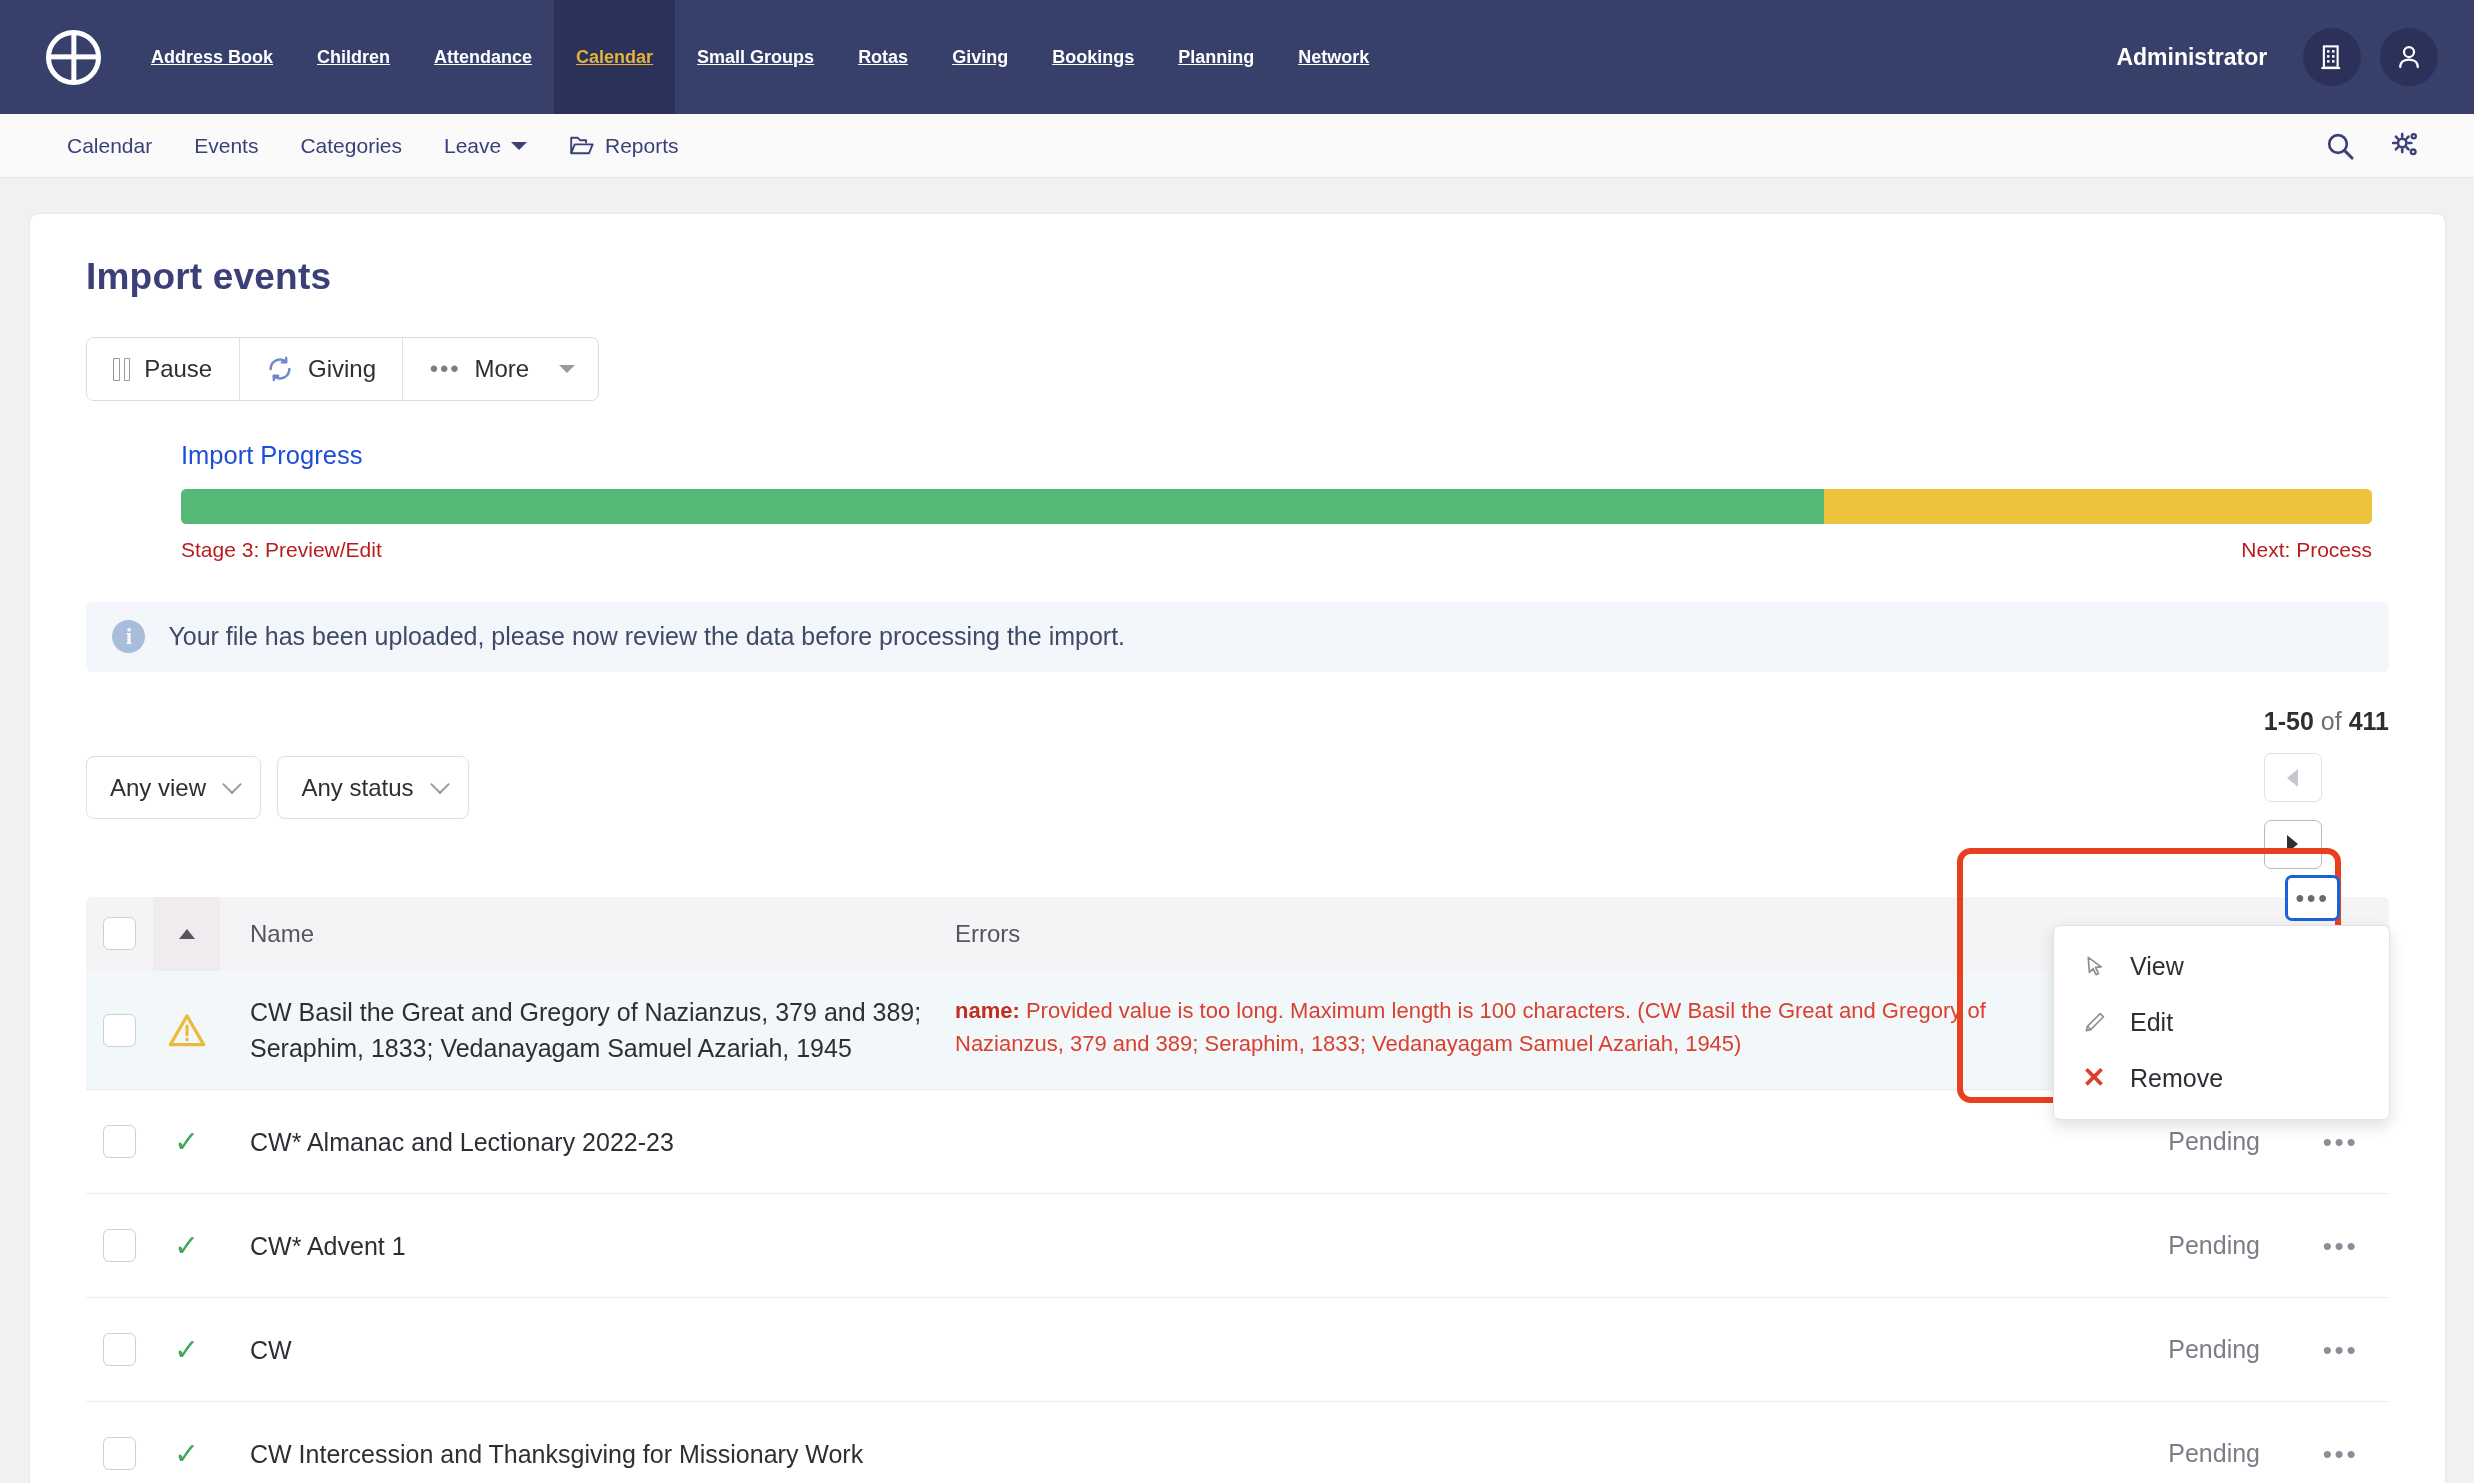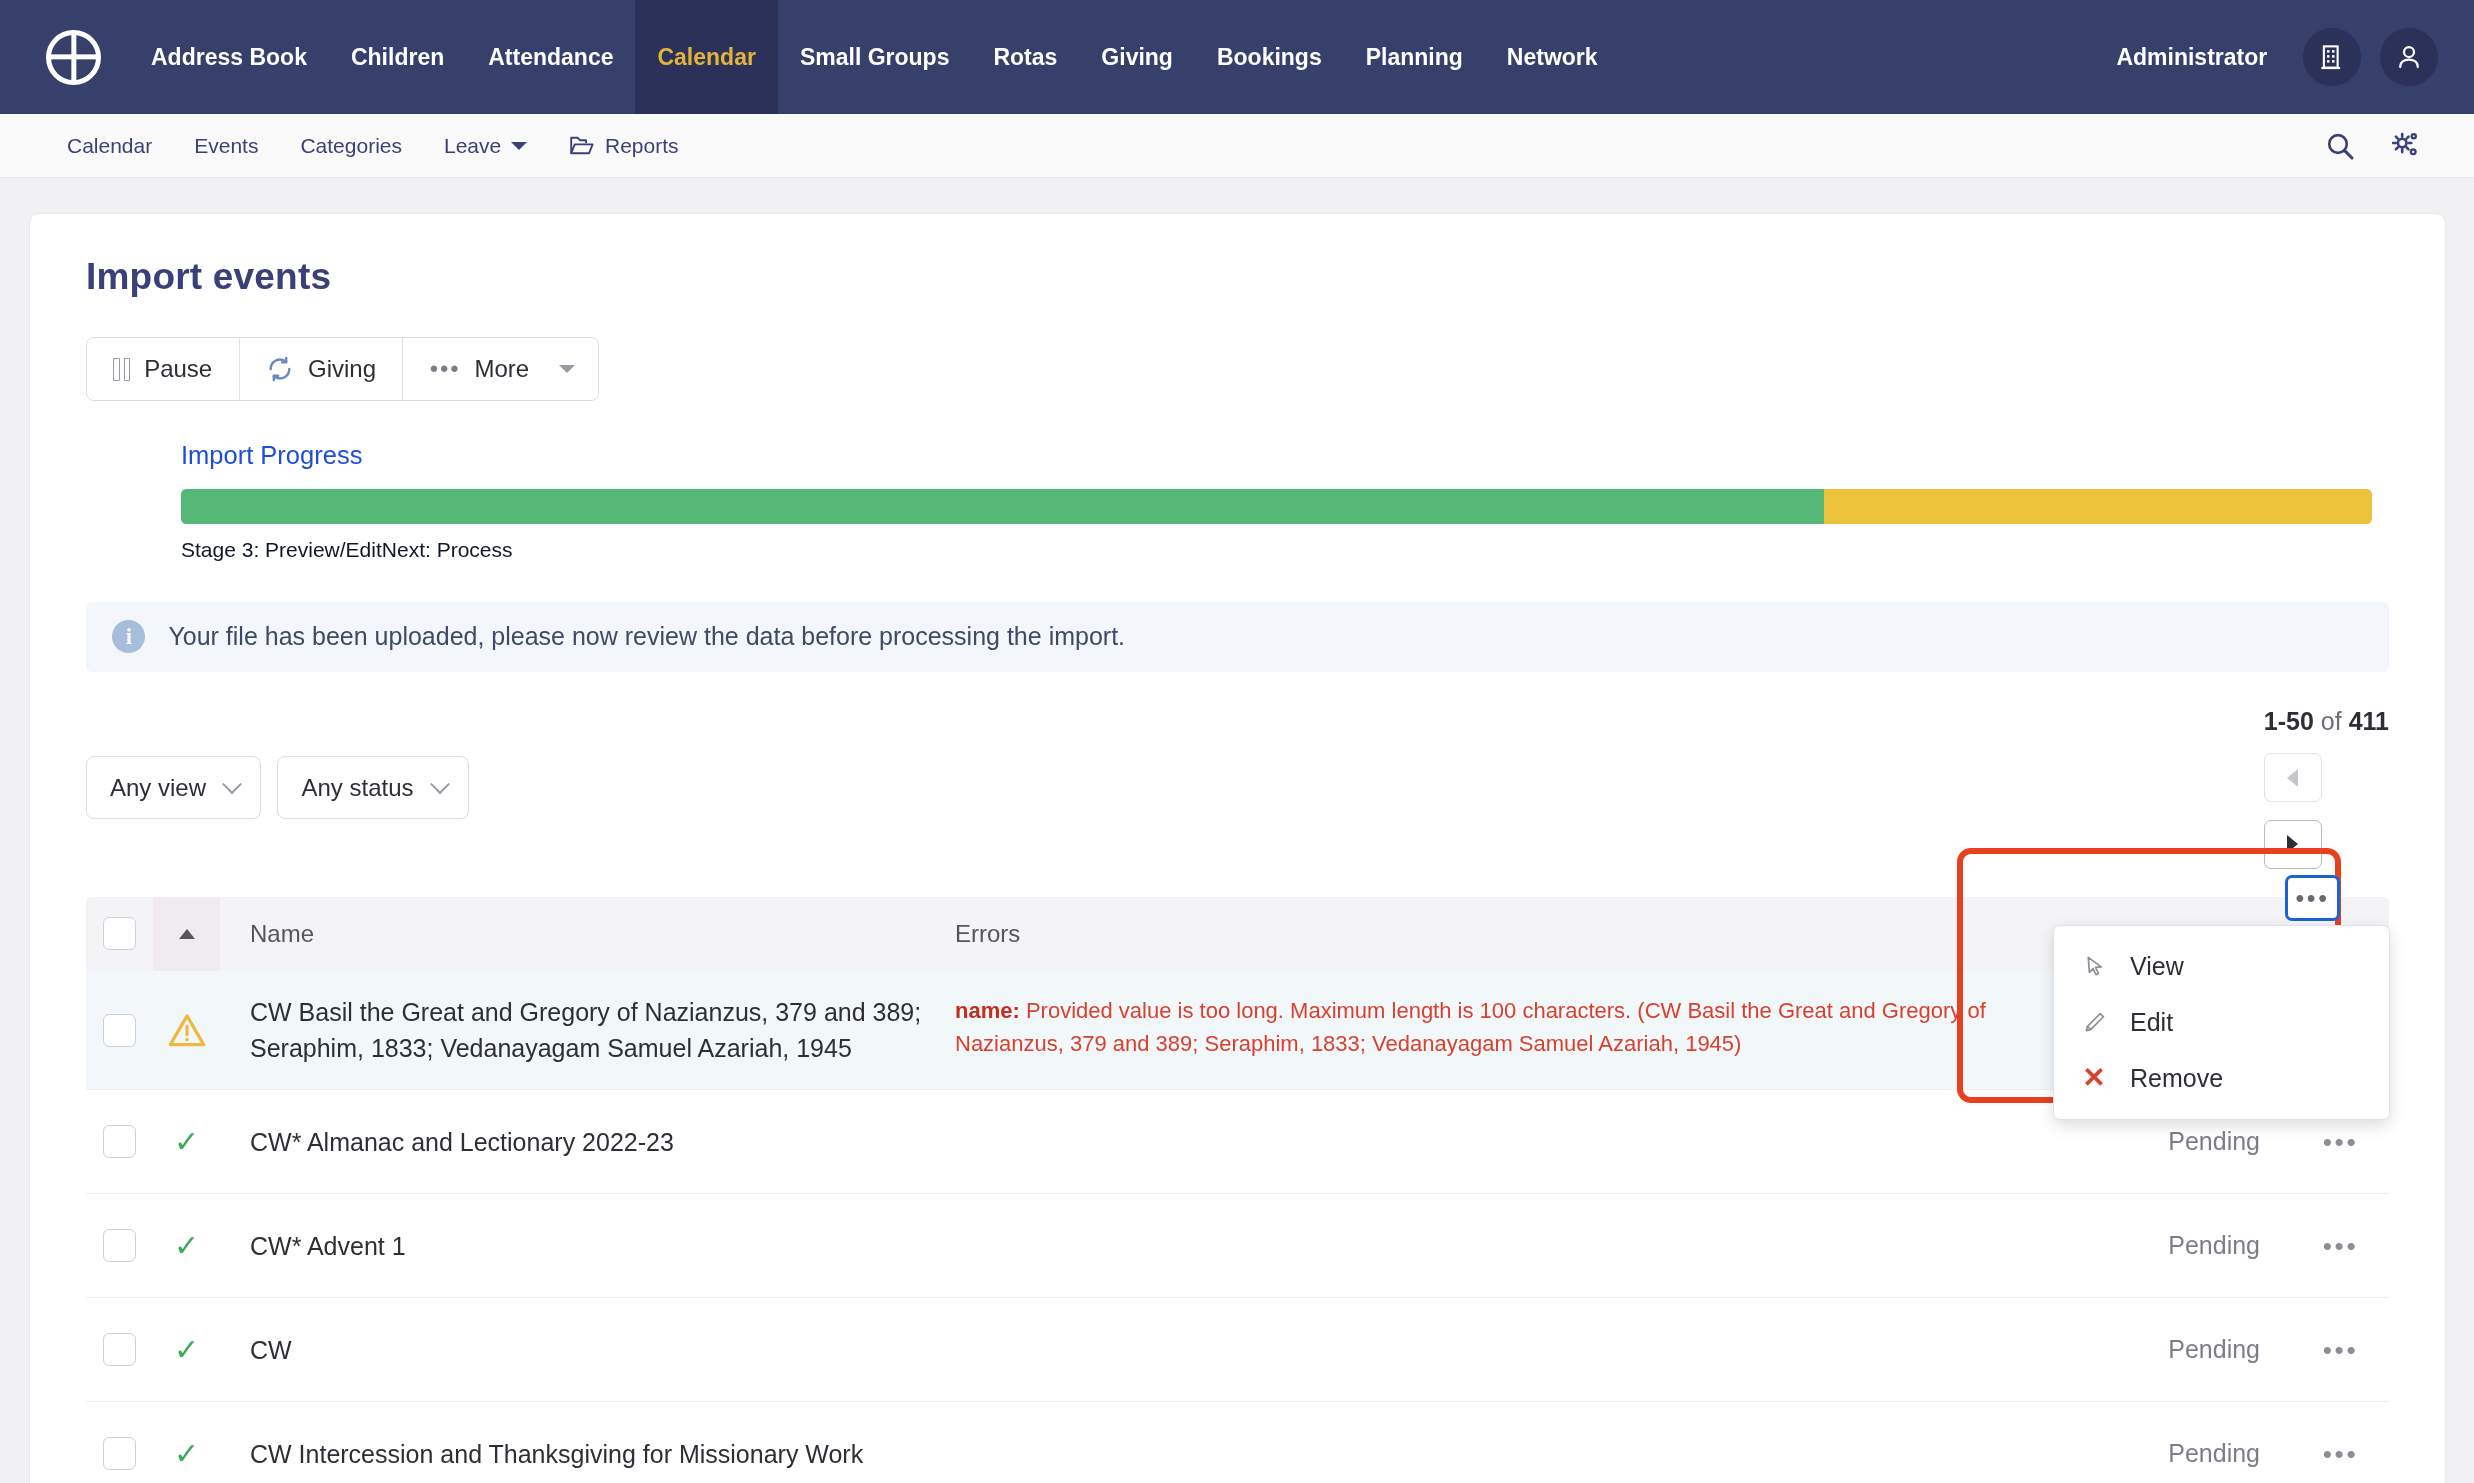--- a/index.html
+++ b/index.html
@@ -36,24 +36,25 @@
   .logo::after {
     content: ""; position: absolute;
     top: 50%; left: -0.9px; right: -0.9px; height: 5.3px;
     background: #ffffff; transform: translateY(-50%);
   }
   .topnav-items { display: flex; align-items: stretch; }
   .topnav-item {
     display: flex; align-items: center;
     padding: 0 22px;
     color: #ffffff;
-    font-size: 23px;
+    font-size: 18px;
     font-weight: bold;
     white-space: nowrap;
     cursor: pointer;
+    text-decoration: underline;
   }
   .topnav-item.active {
     background: #2b3158;
     color: #e3b23c;
   }
   .topnav-right {
     margin-left: auto;
     display: flex; align-items: center;
     padding-right: 37px;
     gap: 19.4px;
@@ -158,22 +159,22 @@
     height: 35px;
     border-radius: 5.3px;
     background: #ececf0;
     display: flex;
     overflow: hidden;
   }
   .prog-fill-green { background: #56b877; }
   .prog-fill-yellow { background: #eec33c; }
   .prog-foot {
     margin-top: 13.2px;
-    display: flex; justify-content: flex-start;
-    font-size: 21px; color: #0f172a;
+    display: flex; justify-content: space-between;
+    font-size: 21px; color: #b91c1c;
   }
 
   
   .info-banner {
     margin: 40px 56px 0 56px;
     background: #f3f7fb;
     border-radius: 6.2px;
     height: 70px;
     display: flex; align-items: center;
     padding-left: 26.4px;

